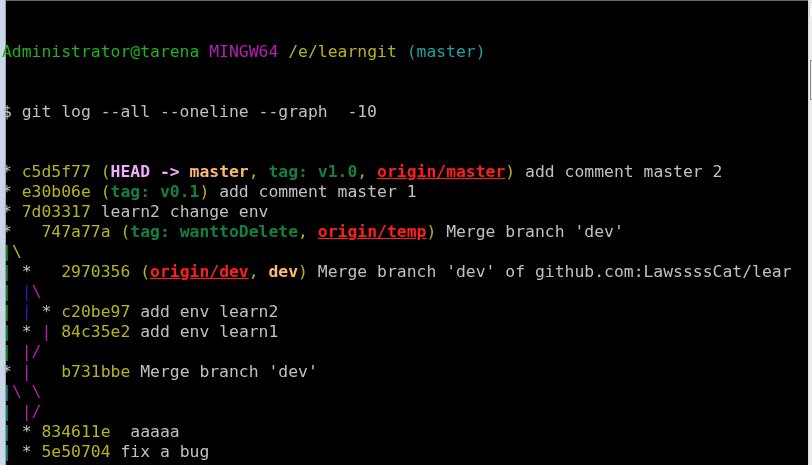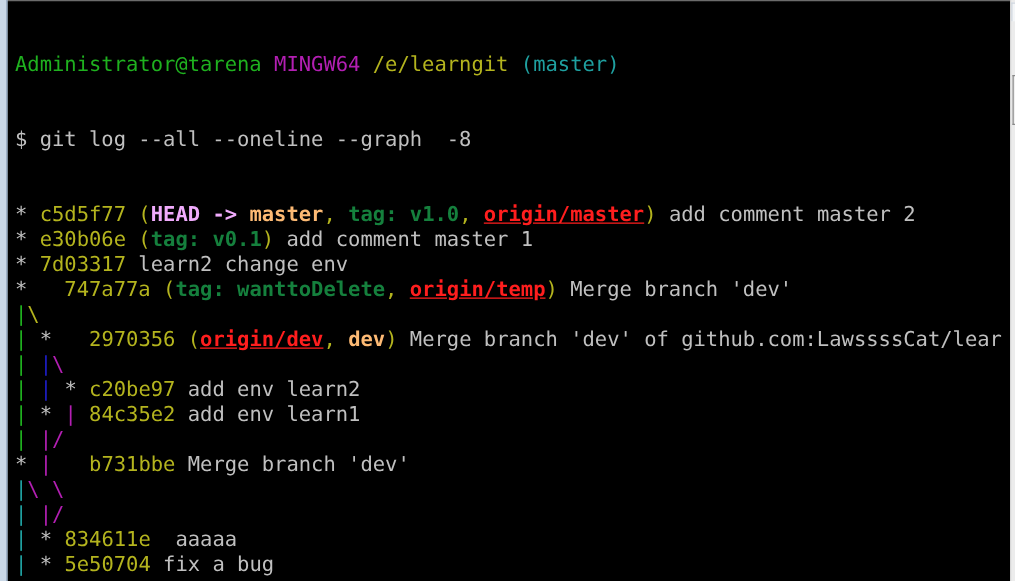--- a/index.html
+++ b/index.html
@@ -10,21 +10,21 @@
     font-family: "DejaVu Sans Mono", "Liberation Mono", monospace;
   }
   .left-border {
     position: absolute; left: 0; top: 0; width: 5px; height: 465px;
     background: #c9d7e6; border-right: 1px solid #8ea3ba;
   }
   .top-border {
     position: absolute; left: 0; top: 0; width: 808px; height: 1px; background: #6b6b6b;
   }
   .terminal {
-    position: absolute; left: 12px; top: 2px; width: 801px; height: 463px;
+    position: absolute; left: 2px; top: 2px; width: 801px; height: 463px;
     overflow: hidden;
     font-size: 16.4px; line-height: 20px; color: #c0c0c0;
     white-space: pre; letter-spacing: 0px;
   }
   .line { height: 20px; display: block; }
   .scrollbar {
     position: absolute; left: 808px; top: 0; width: 4px; height: 465px;
     background: #ececec; border-left: 1px solid #d8d8d8;
   }
   .scroll-up { position: absolute; left: 0; top: 2px; width: 4px; height: 14px; background: #f4f6f8; border-top:1px solid #cfd6de; border-left:1px solid #cfd6de; }
@@ -45,21 +45,21 @@
   .c-g-olive { color: #b4b41e; }
 </style>
 </head>
 <body>
 
 <div class="top-border"></div>
 <div class="left-border"></div>
 
 <div class="terminal">
   <span class="line"><span class="c-green">Administrator@tarena</span> <span class="c-magenta">MINGW64</span> <span class="c-olive">/e/learngit</span> <span class="c-teal">(master)</span></span>
-  <span class="line c-white">$ git log --all --oneline --graph  -8</span>
+  <span class="line c-white">$ git log --all --oneline --graph  -10</span>
   <div id="log-lines"><span class="line"><span class="c-white">* </span><span class="c-olive">c5d5f77</span><span class="c-olive"> (</span><span class="c-bright-cyan">HEAD -&gt; </span><span class="c-bright-green">master</span><span class="c-olive">, </span><span class="c-bright-yellow">tag: v1.0</span><span class="c-olive">, </span><span class="c-bright-red">origin/master</span><span class="c-olive">)</span><span class="c-white"> add comment master 2</span></span><span class="line"><span class="c-white">* </span><span class="c-olive">e30b06e</span><span class="c-olive"> (</span><span class="c-bright-yellow">tag: v0.1</span><span class="c-olive">)</span><span class="c-white"> add comment master 1</span></span><span class="line"><span class="c-white">* </span><span class="c-olive">7d03317</span><span class="c-white"> learn2 change env</span></span><span class="line"><span class="c-white">*   </span><span class="c-olive">747a77a</span><span class="c-olive"> (</span><span class="c-bright-yellow">tag: wanttoDelete</span><span class="c-olive">, </span><span class="c-bright-red">origin/temp</span><span class="c-olive">)</span><span class="c-white"> Merge branch 'dev'</span></span><span class="line"><span class="c-g-green">|</span><span class="c-g-olive">\</span></span><span class="line"><span class="c-g-green">| </span><span class="c-white">*   </span><span class="c-olive">2970356</span><span class="c-olive"> (</span><span class="c-bright-red">origin/dev</span><span class="c-olive">, </span><span class="c-bright-green">dev</span><span class="c-olive">)</span><span class="c-white"> Merge branch 'dev' of github.com:LawssssCat/lear</span></span><span class="line"><span class="c-g-green">| </span><span class="c-g-blue">|</span><span class="c-g-magenta">\</span></span><span class="line"><span class="c-g-green">| </span><span class="c-g-blue">| </span><span class="c-white">* </span><span class="c-olive">c20be97</span><span class="c-white"> add env learn2</span></span><span class="line"><span class="c-g-green">| </span><span class="c-white">* </span><span class="c-g-magenta">| </span><span class="c-olive">84c35e2</span><span class="c-white"> add env learn1</span></span><span class="line"><span class="c-g-green">| </span><span class="c-g-magenta">|/</span></span><span class="line"><span class="c-white">* </span><span class="c-g-magenta">|   </span><span class="c-olive">b731bbe</span><span class="c-white"> Merge branch 'dev'</span></span><span class="line"><span class="c-g-teal">|</span><span class="c-g-magenta">\ \</span></span><span class="line"><span class="c-g-teal">| </span><span class="c-g-magenta">|/</span></span><span class="line"><span class="c-g-teal">| </span><span class="c-white">* </span><span class="c-olive">834611e</span><span class="c-white">  aaaaa</span></span><span class="line"><span class="c-g-teal">| </span><span class="c-white">* </span><span class="c-olive">5e50704</span><span class="c-white"> fix a bug</span></span></div>
   
   
   
   
   
   
 </div>
 
 <div class="scrollbar">

